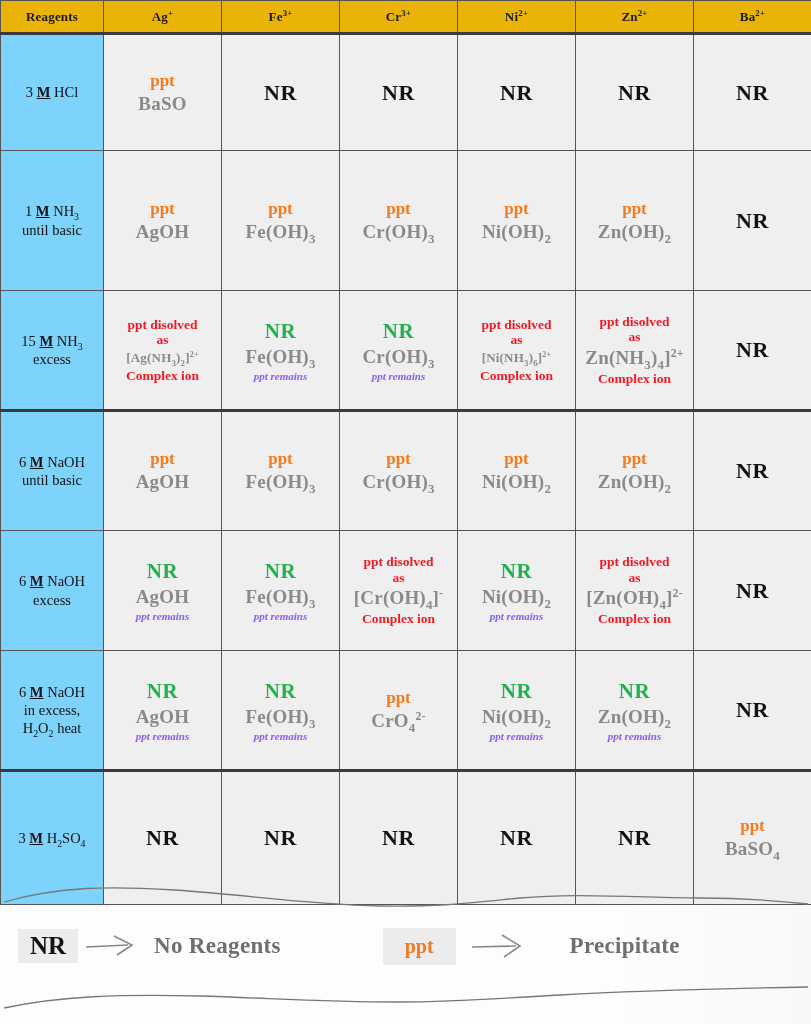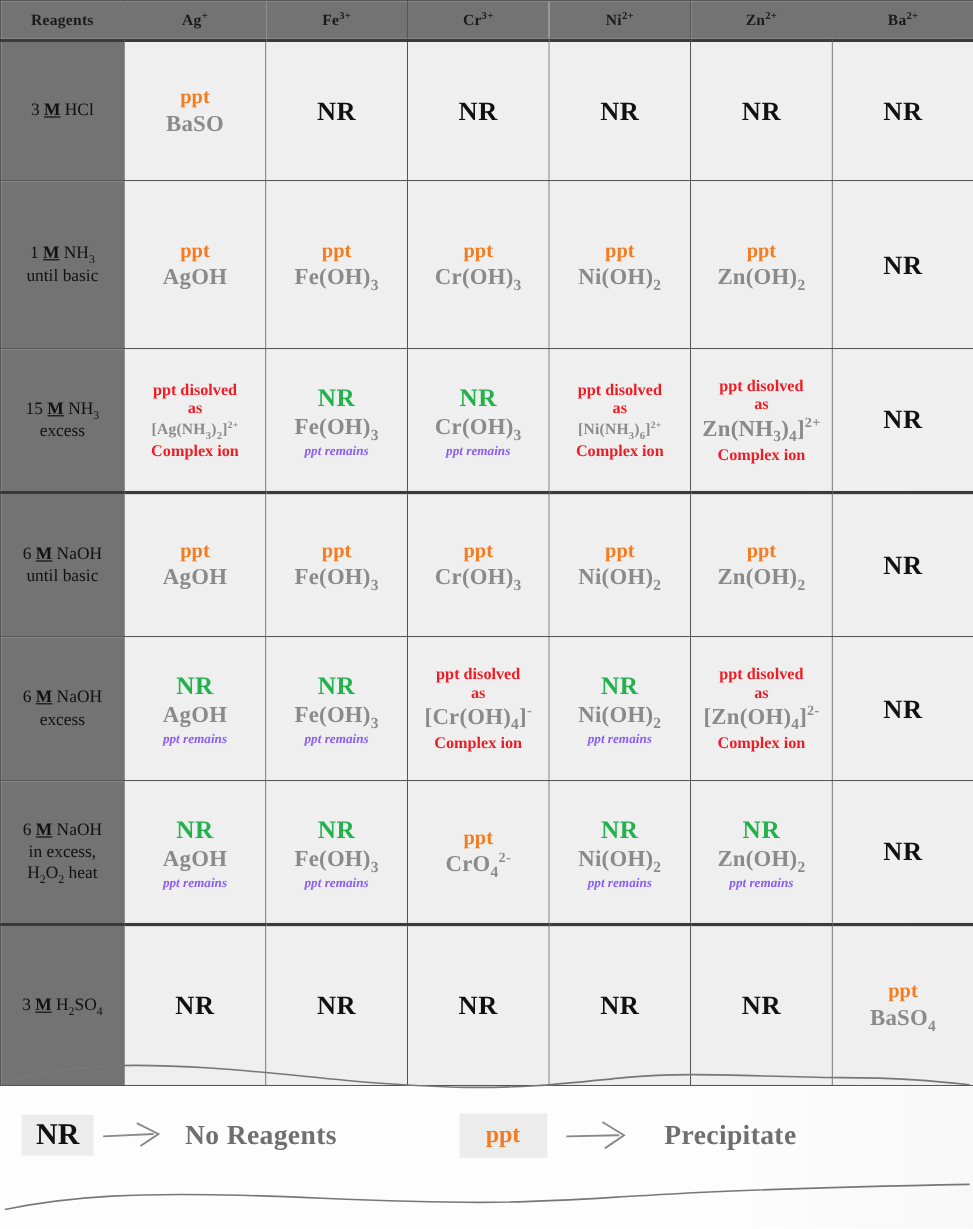--- a/index.html
+++ b/index.html
@@ -29,33 +29,33 @@
     text-align: center;
     padding: 0;
     position: relative;
   }
   
   col.c0 { width:103px; }
   col.cx { width:118px; }
 
   thead th {
     height: 33px;
-    background: #737373;
+    background: #eab308;
     border-bottom: 3px solid #3a3a3a;
     font-size: 13px;
     font-weight: bold;
     color: #1a1a1a;
     letter-spacing: .2px;
   }
   thead th.reag { font-size:13px; }
   sup { font-size: 0.68em; vertical-align: super; line-height:0; }
   sub { font-size: 0.68em; vertical-align: sub; line-height:0; }
 
   td.reagent {
-    background: #737373;
+    background: #7dd3fc;
     font-size: 14.5px;
     color: #111;
     line-height: 1.25;
     padding: 2px 3px;
   }
   td.reagent .u { text-decoration: underline; font-weight:600; }
 
   td.cell { background:#f2f2f2; }
   .cellinner {
     width:100%; height:100%;
@@ -421,20 +421,20 @@
         <path d="M30,2 L48,11 L33,21" fill="none" stroke="#888" stroke-width="1.6"></path>
       </svg>
       <span class="leg-label">No Reagents</span>
     </div>
     <div class="leg-item" style="margin-left:102px;">
       <span class="leg-key pptk">ppt</span>
       <svg class="arrow" style="margin-left:14px;" viewBox="0 0 64 24">
         <path d="M2,13 L46,12" fill="none" stroke="#888" stroke-width="1.6"></path>
         <path d="M32,1 L50,12 L34,23" fill="none" stroke="#888" stroke-width="1.6"></path>
       </svg>
-      <span class="leg-label" style="margin-left:14px;">Precipitate</span>
+      <span class="leg-label" style="margin-left:30px;">Precipitate</span>
     </div>
   </div>
 
   <svg class="wavy bot" viewBox="0 0 811 28" preserveAspectRatio="none">
     <path d="M4,24 C60,12 120,10 200,12 C270,14 320,18 400,18 C460,18 500,14 560,11 C630,7 700,5 808,3" fill="none" stroke="#777" stroke-width="1.3"></path>
   </svg>
 </div>
 
 </body></html>

